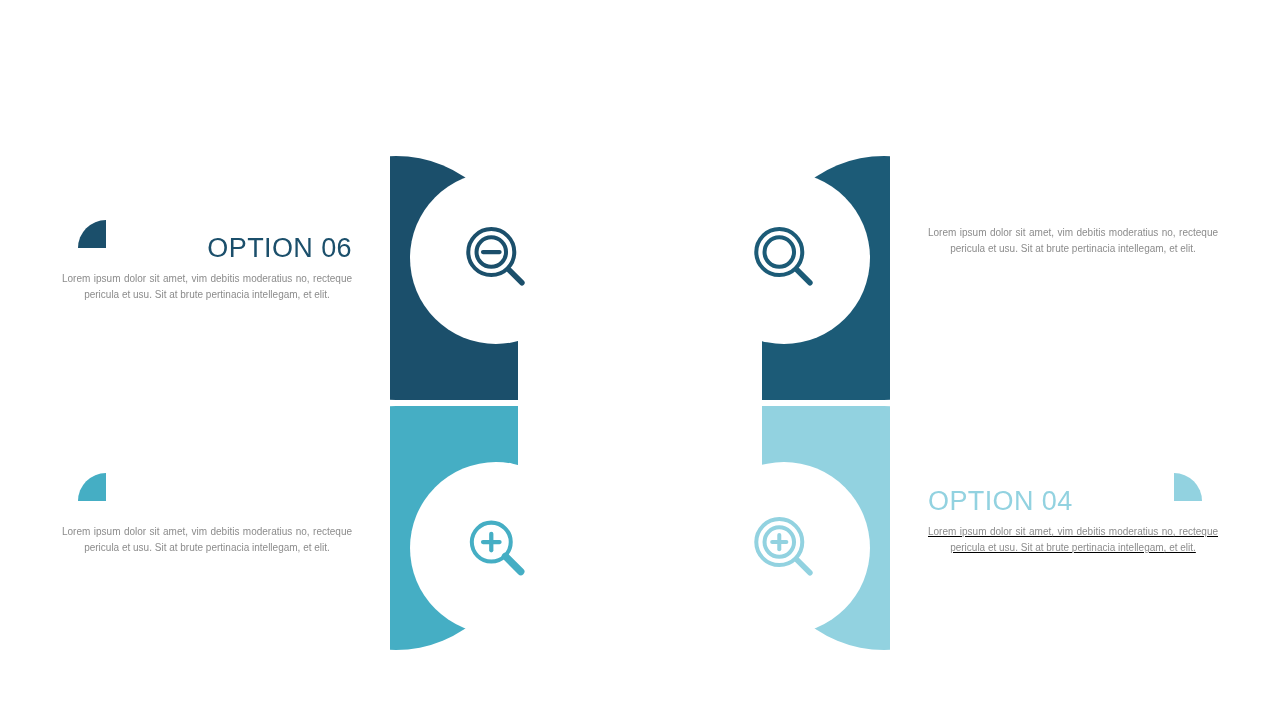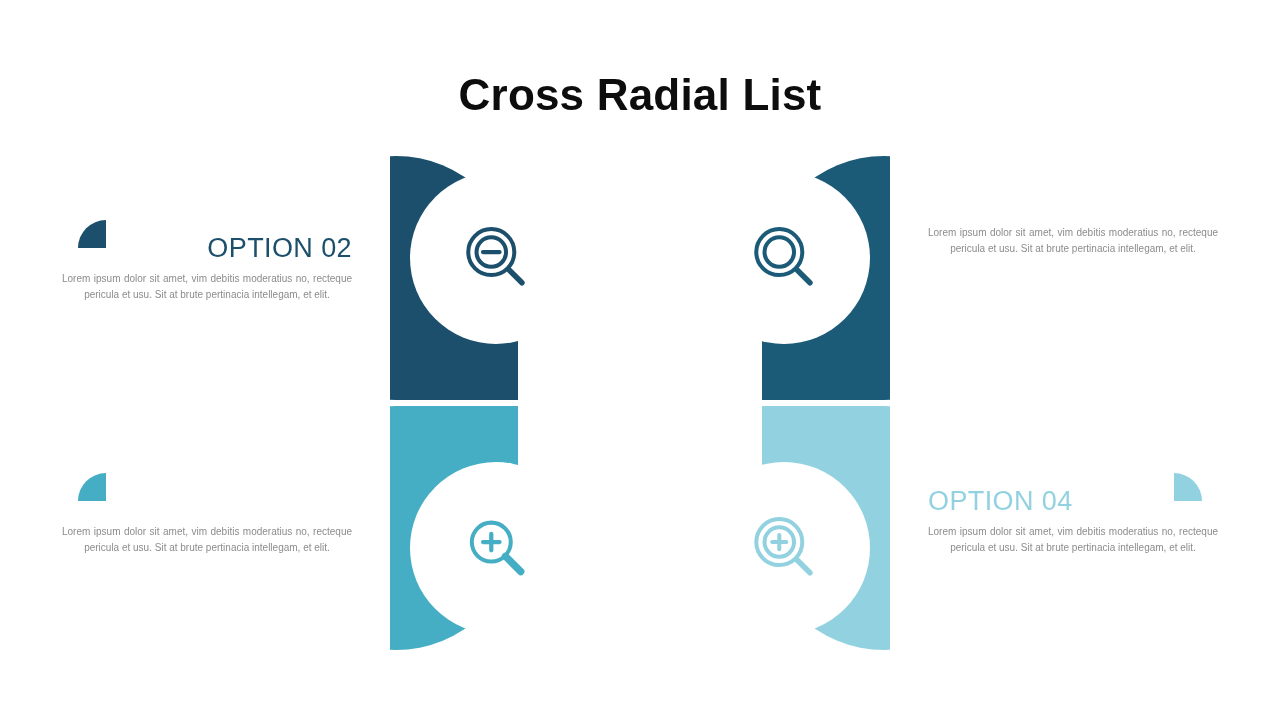--- a/index.html
+++ b/index.html
@@ -92,28 +92,27 @@
     font-size: 10px;
     line-height: 1.62;
     color: #8c8c8c;
     text-align: justify;
     text-align-last: center;
   }
 
   #block-1 { top: 216px; }
   #block-2 { top: 216px; }
   #block-3 { top: 469px; }
-  #block-4 { top: 469px; }
+  #block-4 { top: 469px; text-decoration: underline; }
 </style>
 </head>
 <body>
 
 <div id="slide">
 
-  <h1 id="slide-title">Cross Radial List</h1>
 
   <div id="cross-graphic">
     <svg id="cross-svg" viewBox="0 0 500 510" xmlns="http://www.w3.org/2000/svg">
       <defs>
 
         <path id="pin-br" d="M 250 250 L 250 128 A 122 122 0 1 0 128 250 Z"></path>
       </defs>
 
       <g>
         <path d="M 250 252 L 250 130 A 122 122 0 1 0 128 252 Z" fill="#1B4F6B" transform="translate(-122,0)"></path>
@@ -165,21 +164,21 @@
     </svg>
   </div>
 
   <div id="block-1" class="option-block option-left">
     <div class="opt-row1">
       <span class="opt-deco">
         <svg viewBox="0 0 28 28" xmlns="http://www.w3.org/2000/svg">
           <path d="M28 28 L0 28 A28 28 0 0 1 28 0 Z" fill="#1B4F6B"></path>
         </svg>
       </span>
-      <span class="opt-title" style="color:#1B4F6B">OPTION 02</span>
+      <span class="opt-title" style="color:#1B4F6B">OPTION 06</span>
     </div>
     <p class="opt-body">Lorem ipsum dolor sit amet, vim debitis moderatius no, recteque pericula et usu. Sit at brute pertinacia intellegam, et elit.</p>
   </div>
 
   <div id="block-2" class="option-block option-right">
     <p class="opt-body">Lorem ipsum dolor sit amet, vim debitis moderatius no, recteque pericula et usu. Sit at brute pertinacia intellegam, et elit.</p>
   </div>
 
   <div id="block-3" class="option-block option-left">
     <div class="opt-row1">

